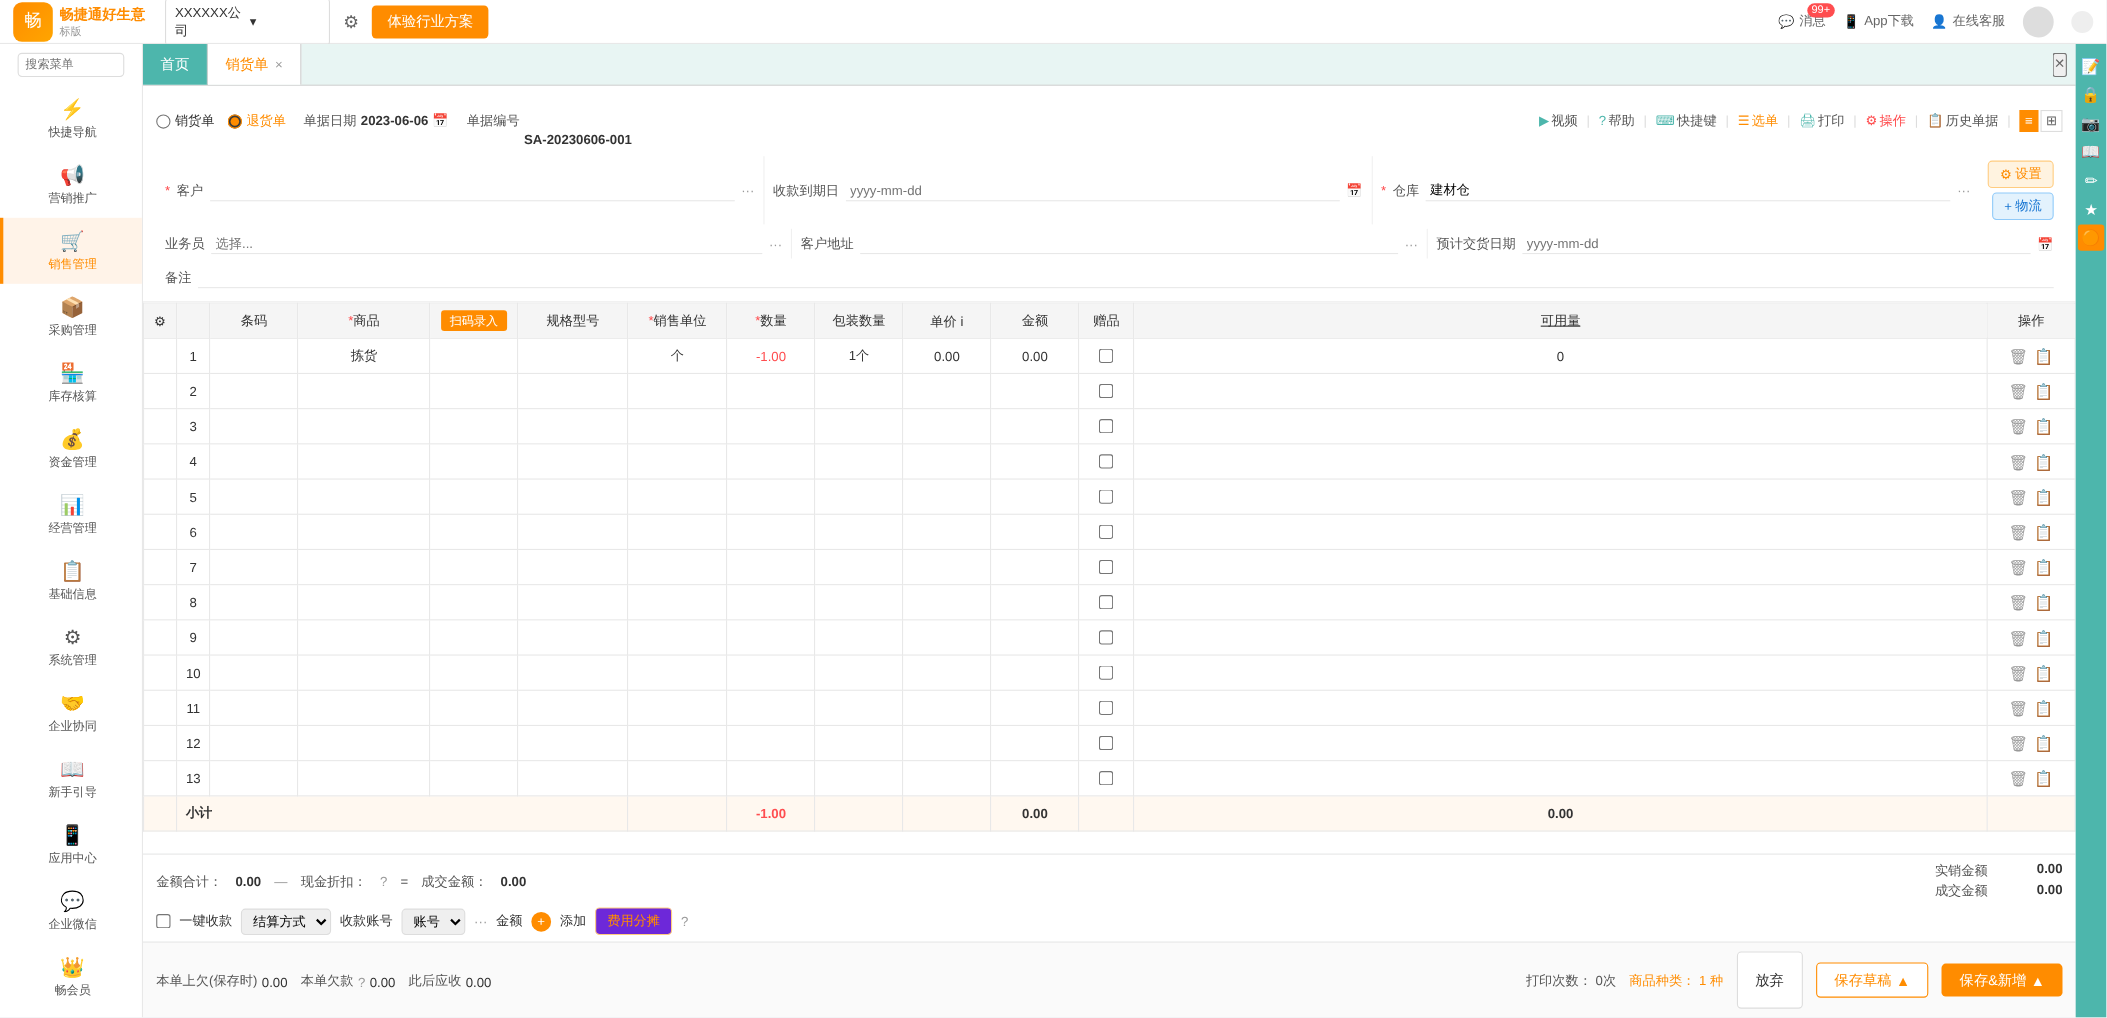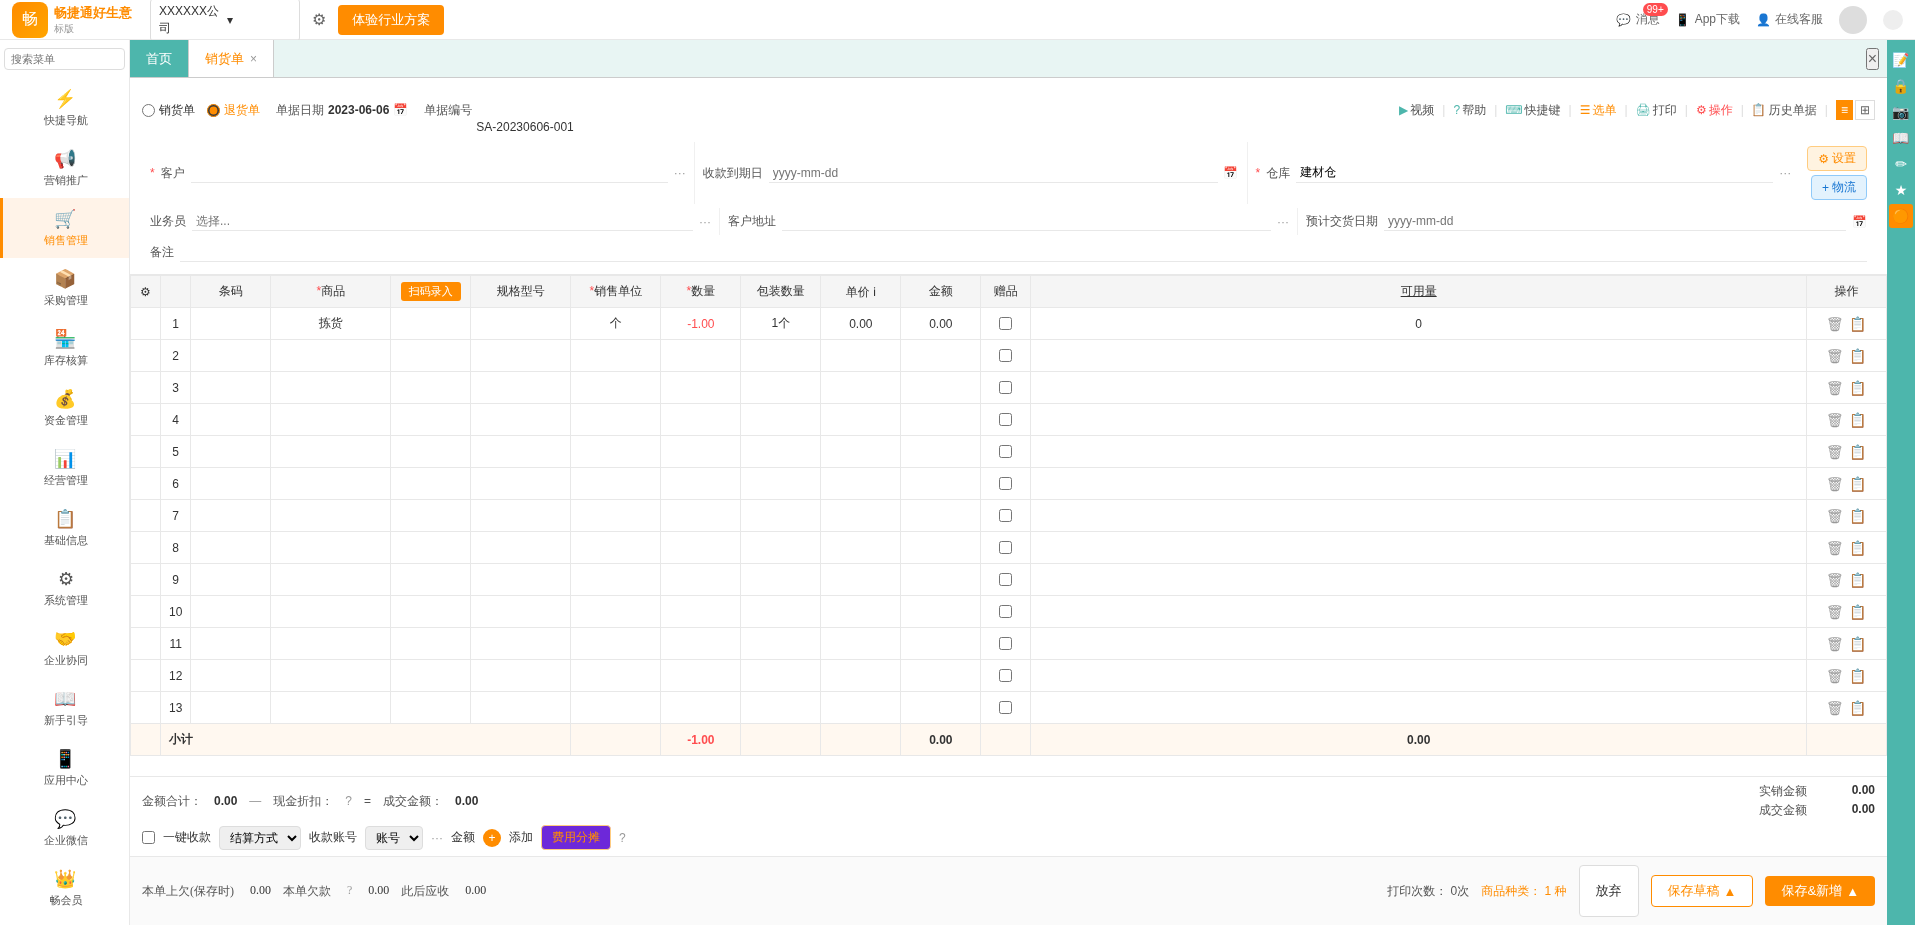--- a/index.html
+++ b/index.html
@@ -23,21 +23,21 @@
     .avatar { width: 28px; height: 28px; background: #ddd; border-radius: 50%; }
 
     
     .main-layout { display: flex; height: calc(925px - 40px); }
 
     
     .sidebar { width: 130px; background: #fff; display: flex; flex-direction: column; border-right: 1px solid #e8e8e8; flex-shrink: 0; }
     .sidebar-item { display: flex; flex-direction: column; align-items: center; padding: 10px 4px; cursor: pointer; gap: 3px; color: #555; font-size: 11px; border-left: 3px solid transparent; }
     .sidebar-item.active { background: #fff3e8; color: #ff8c00; border-left-color: #ff8c00; }
     .sidebar-icon { font-size: 18px; }
-    .sidebar-search { padding: 8px 4px; }
+    .sidebar-search { padding: 8px 16px; }
     .sidebar-search input { width: 100%; border: 1px solid #ddd; border-radius: 4px; padding: 4px 6px; font-size: 11px; }
     .sidebar-bottom { margin-top: auto; padding: 8px; display: flex; justify-content: space-between; }
 
     
     .content-area { flex: 1; display: flex; flex-direction: column; overflow: hidden; }
 
     
     .tab-bar { background: #e8f5f3; display: flex; align-items: center; padding: 0 0; border-bottom: 1px solid #ccc; height: 38px; }
     .tab { padding: 8px 16px; cursor: pointer; font-size: 13px; color: #555; border-right: 1px solid #ccc; height: 100%; display: flex; align-items: center; gap: 6px; }
     .tab.home { background: #4db6ac; color: white; }
@@ -85,21 +85,21 @@
     .add-btn { background: #ff8c00; color: white; border: none; border-radius: 50%; width: 18px; height: 18px; cursor: pointer; display: flex; align-items: center; justify-content: center; font-size: 12px; }
     .expense-btn { background: #6d28d9; color: #ff8c00; border: 1px solid #ffcc80; border-radius: 4px; padding: 3px 10px; cursor: pointer; font-size: 12px; }
     .help-icon { color: #999; cursor: pointer; }
     .right-summary { margin-left: auto; display: flex; flex-direction: column; align-items: flex-end; gap: 2px; }
     .summary-row { display: flex; gap: 8px; font-size: 12px; }
     .summary-label { color: #555; }
     .summary-value { color: #333; font-weight: bold; min-width: 60px; text-align: right; }
 
     
     .bottom-bar { background: #fafafa; border-top: 1px solid #e8e8e8; padding: 8px 12px; display: flex; align-items: center; gap: 12px; font-size: 12px; }
-    .bottom-stat { display: flex; align-items: flex-start; gap: 16px; font-family: Liberation Serif, serif; }
+    .bottom-stat { display: flex; align-items: flex-end; gap: 4px; }
     .bottom-stat .label { color: #555; }
     .bottom-stat .value { color: #333; }
     .bottom-right { margin-left: auto; display: flex; align-items: center; gap: 12px; }
     .print-info { color: #555; }
     .product-count { color: #555; }
     .product-count span { color: #ff8c00; cursor: pointer; }
     .abandon-btn { background: white; border: 1px solid #ddd; border-radius: 4px; padding: 16px 16px; cursor: pointer; font-size: 13px; color: #333; }
     .save-draft-btn { background: white; border: 1px solid #ff8c00; border-radius: 4px; padding: 6px 16px; cursor: pointer; font-size: 13px; color: #ff8c00; display: flex; align-items: center; gap: 4px; }
     .save-new-btn { background: #ff8c00; border: none; border-radius: 4px; padding: 6px 16px; cursor: pointer; font-size: 13px; color: white; display: flex; align-items: center; gap: 4px; }
 
@@ -250,21 +250,21 @@
             <span style="color:#ff8c00;">退货单</span>
           </label>
         </div>
         <div style="display:flex; align-items:center; gap:4px;">
           <span class="field-label">单据日期</span>
           <span class="field-value" style="font-weight:bold;">2023-06-06</span>
           <span class="field-calendar">📅</span>
         </div>
         <div style="display:flex; align-items:center; gap:4px;">
           <span class="field-label">单据编号</span>
-          <span class="field-value" style="font-weight:normal;margin-top:34px;">SA-20230606-001</span>
+          <span class="field-value" style="font-weight:bold;margin-top:34px;">SA-20230606-001</span>
         </div>
         <div class="form-actions">
           <span style="display:flex;align-items:center;gap:2px;cursor:pointer;color:#555;font-size:12px;">
             <span style="color:#4db6ac;">▶</span>
             <span>视频</span>
           </span>
           <span style="color:#ddd">|</span>
           <span style="display:flex;align-items:center;gap:2px;cursor:pointer;color:#555;font-size:12px;">
             <span style="color:#4db6ac;">?</span>
             <span>帮助</span>

